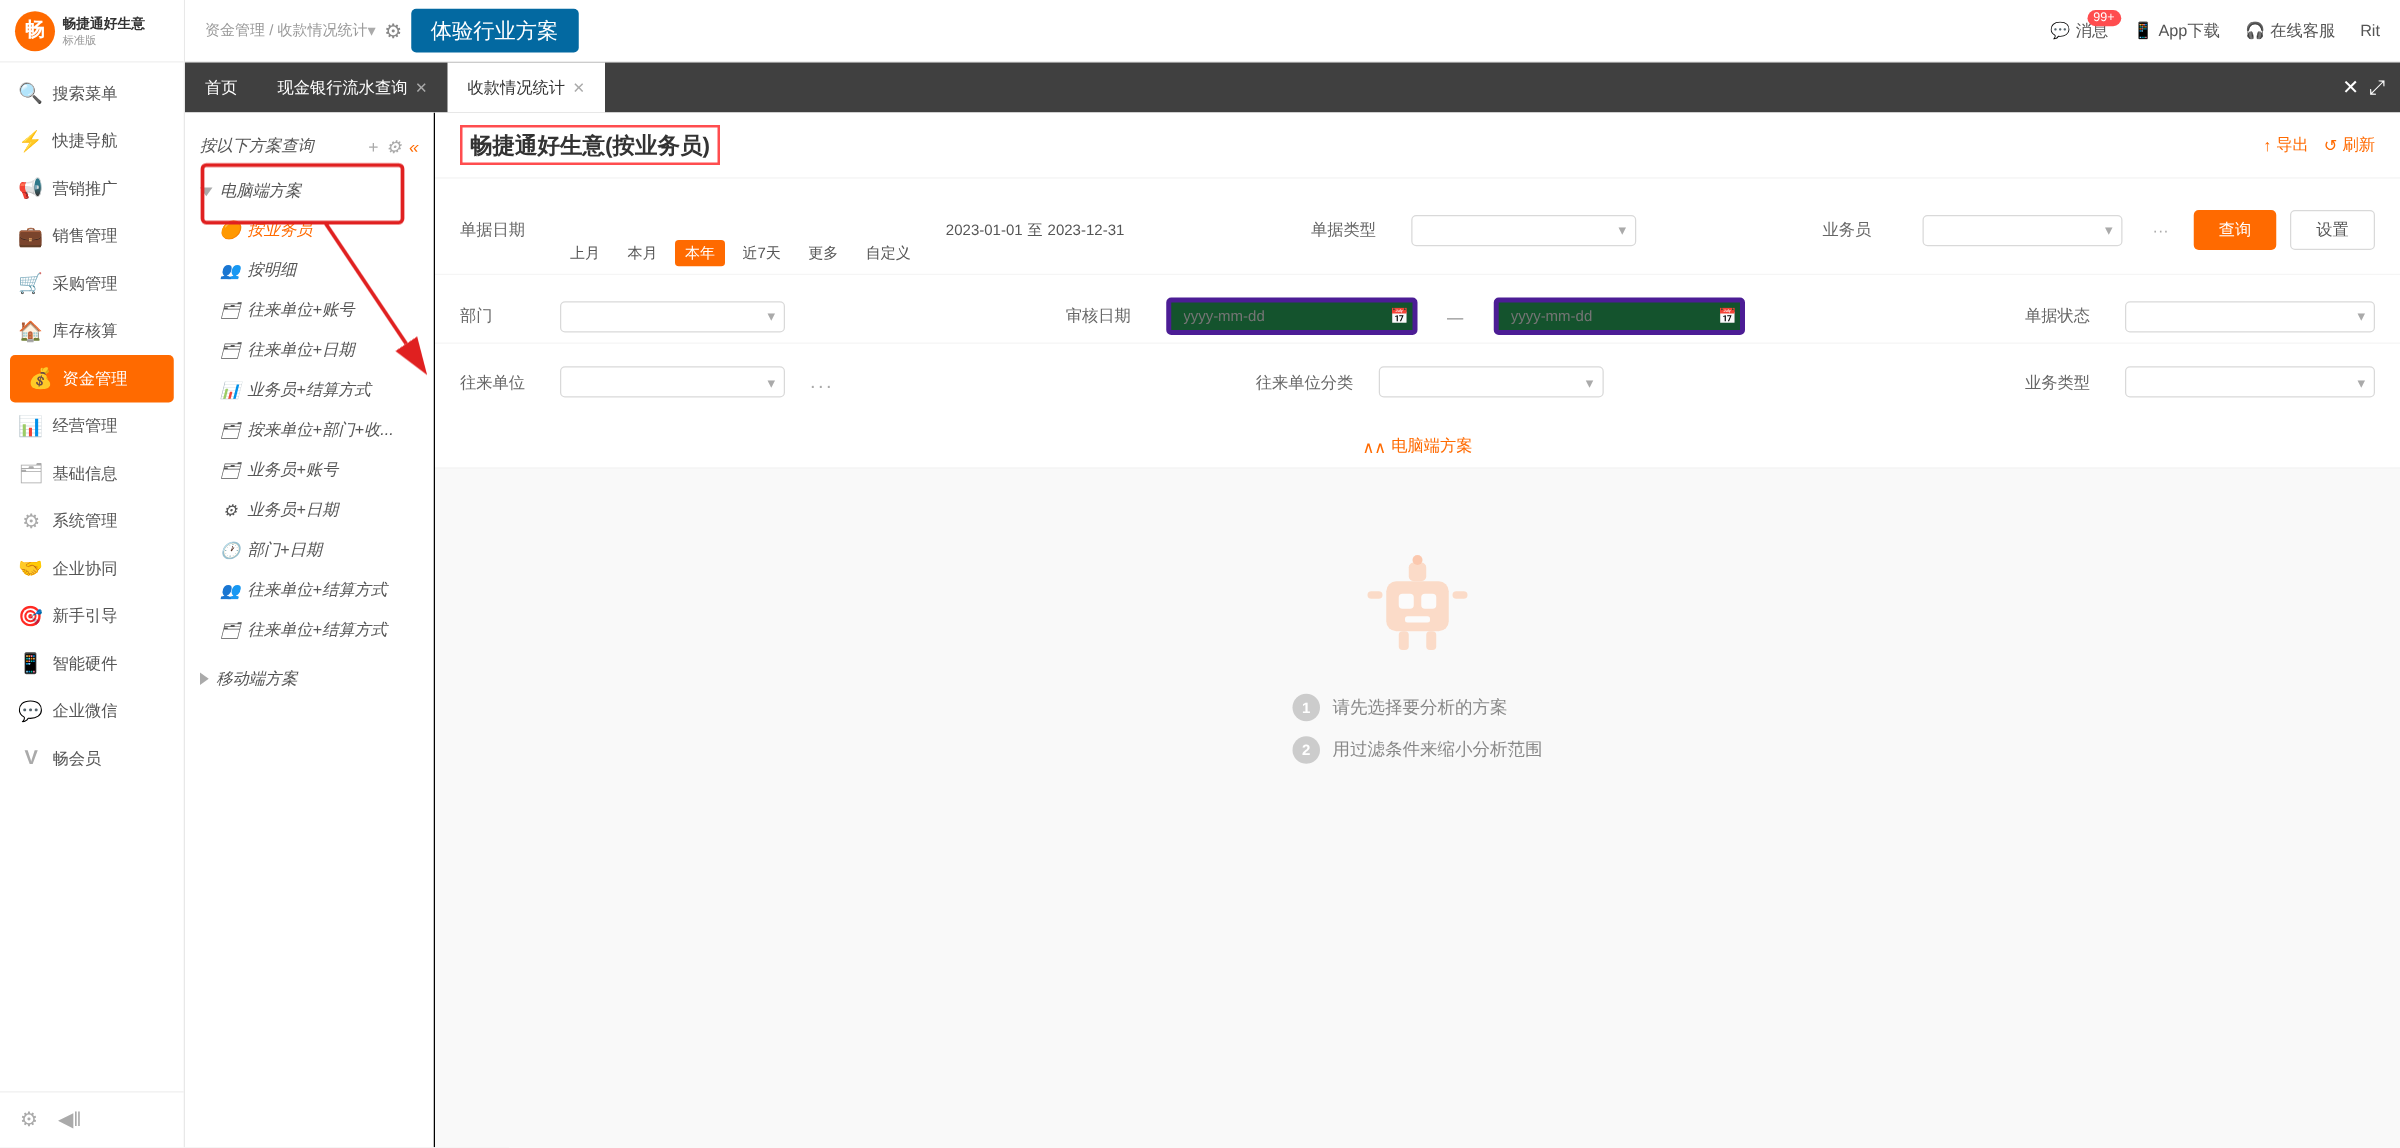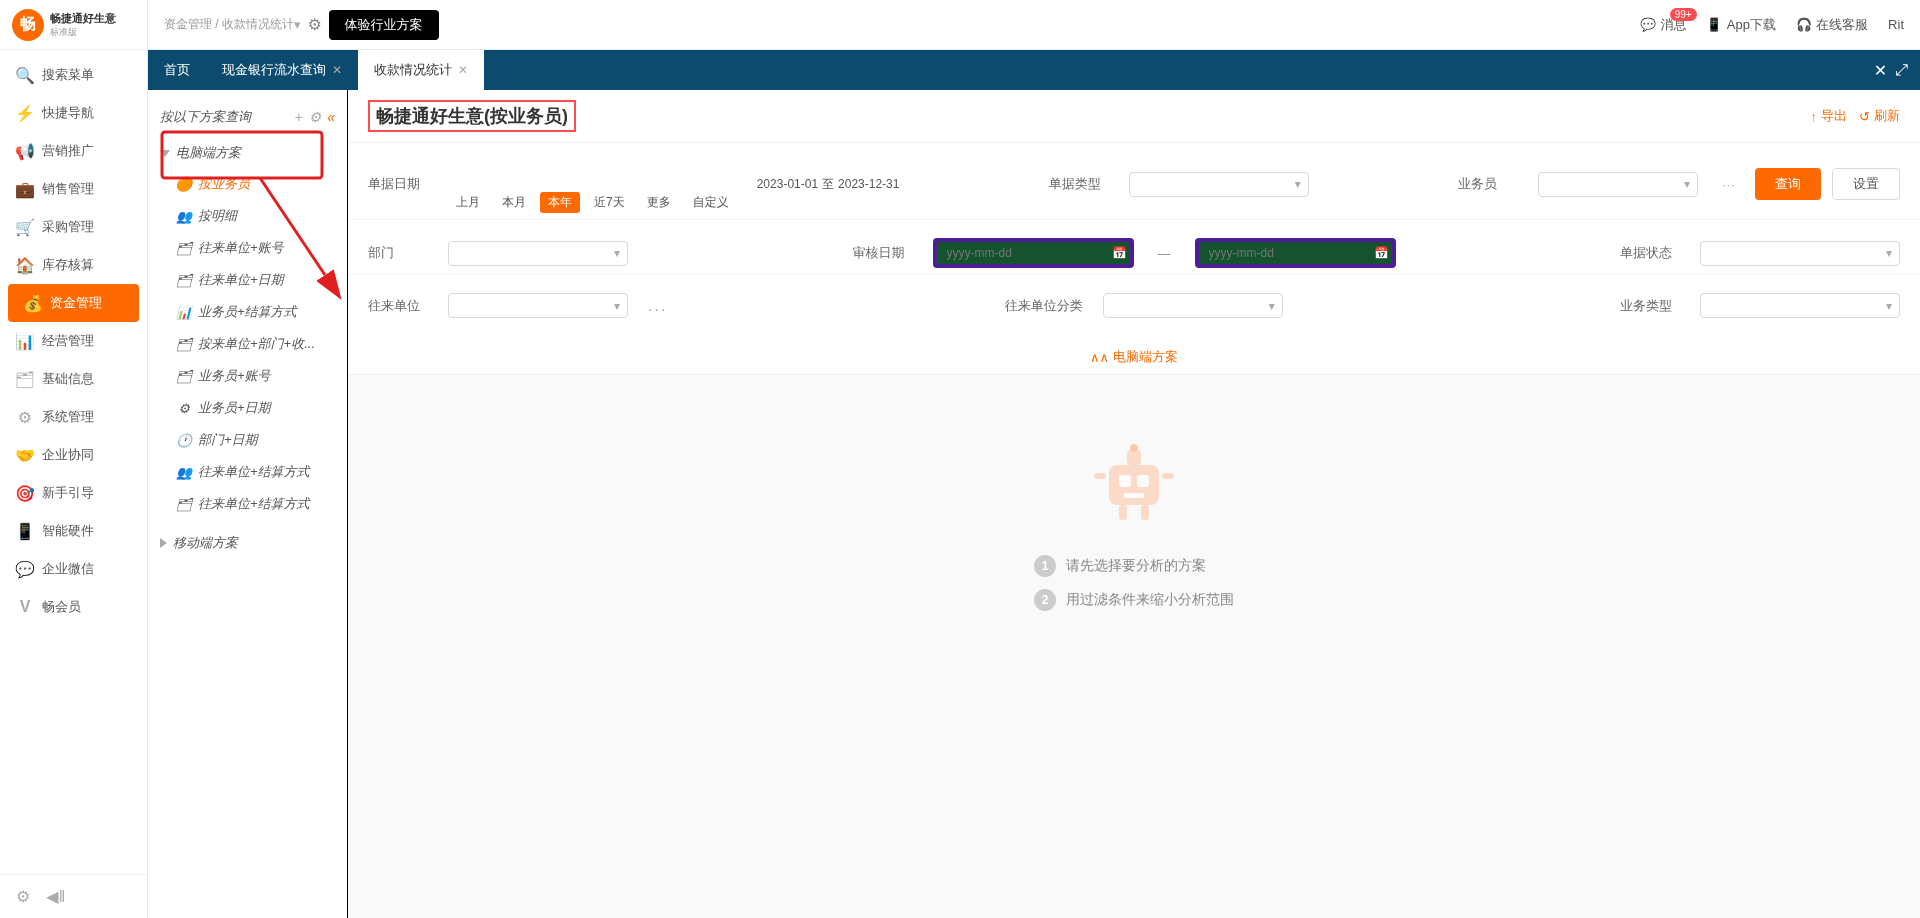--- a/index.html
+++ b/index.html
@@ -17,30 +17,30 @@
     .nav-item.active .nav-icon { color: white; }
     .sidebar-bottom { padding: 12px 16px; border-top: 1px solid #f0f0f0; display: flex; gap: 16px; align-items: center; }
 
     
     .main { flex: 1; display: flex; flex-direction: column; overflow: hidden; }
 
     
     .top-header { height: 50px; background: #fff; border-bottom: 1px solid #e8e8e8; display: flex; align-items: center; padding: 0 16px; }
     .header-breadcrumb { color: #999; font-size: 12px; }
     .header-gear { width: 28px; height: 28px; display: flex; align-items: center; justify-content: center; cursor: pointer; color: #888; font-size: 16px; }
-    .header-trial-btn { background: #000000; color: white; border: none; border-radius: 4px; padding: 6px 16px; font-size: 13px; cursor: pointer; }
+    .header-trial-btn { background: #0369a1; color: white; border: none; border-radius: 4px; padding: 6px 16px; font-size: 17px; cursor: pointer; }
     .header-right { margin-left: auto; display: flex; align-items: center; gap: 20px; }
     .header-msg { display: flex; align-items: center; gap: 4px; color: #555; cursor: pointer; font-size: 13px; position: relative; }
     .badge { background: #ff4d4f; color: white; border-radius: 10px; font-size: 10px; padding: 1px 5px; position: absolute; top: -8px; right: -10px; }
     .header-app { display: flex; align-items: center; gap: 4px; color: #555; cursor: pointer; font-size: 13px; }
     .header-service { display: flex; align-items: center; gap: 4px; color: #555; cursor: pointer; font-size: 13px; }
     .header-user { color: #555; font-size: 13px; cursor: pointer; }
 
     
-    .tab-bar { height: 40px; background: #0c4a6e; display: flex; align-items: center; padding: 0 0 0 0; }
+    .tab-bar { height: 40px; background: #404040; display: flex; align-items: center; padding: 0 0 0 0; }
     .tab-item { height: 40px; display: flex; align-items: center; padding: 0 16px; color: white; font-size: 13px; cursor: pointer; gap: 6px; position: relative; }
     .tab-item.active { background: white; color: #333; }
     .tab-close { color: #aaa; font-size: 12px; cursor: pointer; }
     .tab-home { background: transparent; color: white; }
     .tab-bar-right { margin-left: auto; display: flex; align-items: center; gap: 8px; padding-right: 12px; }
     .tab-ctrl-btn { color: white; background: none; border: none; cursor: pointer; font-size: 16px; }
 
     
     .page-content { flex: 1; display: flex; overflow: hidden; background: #f5f5f5; }
 

